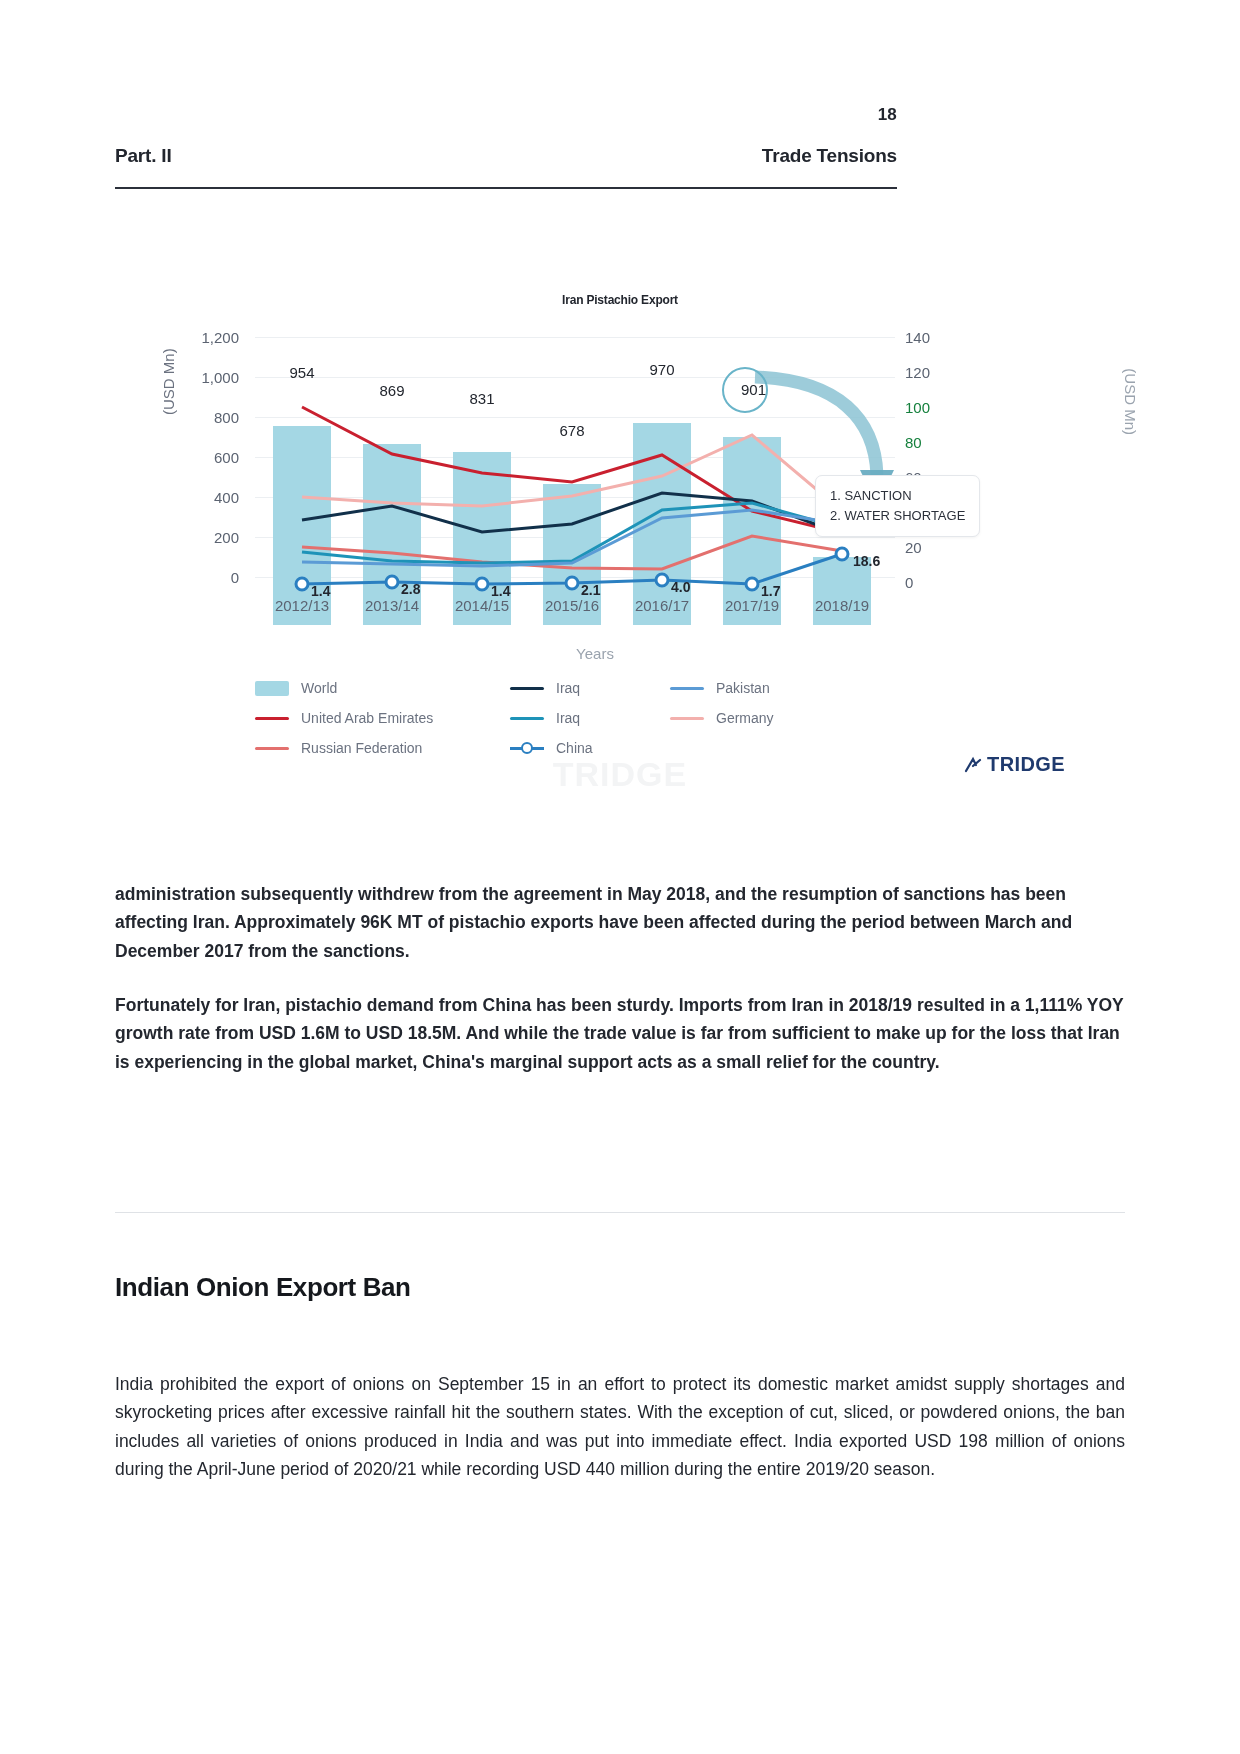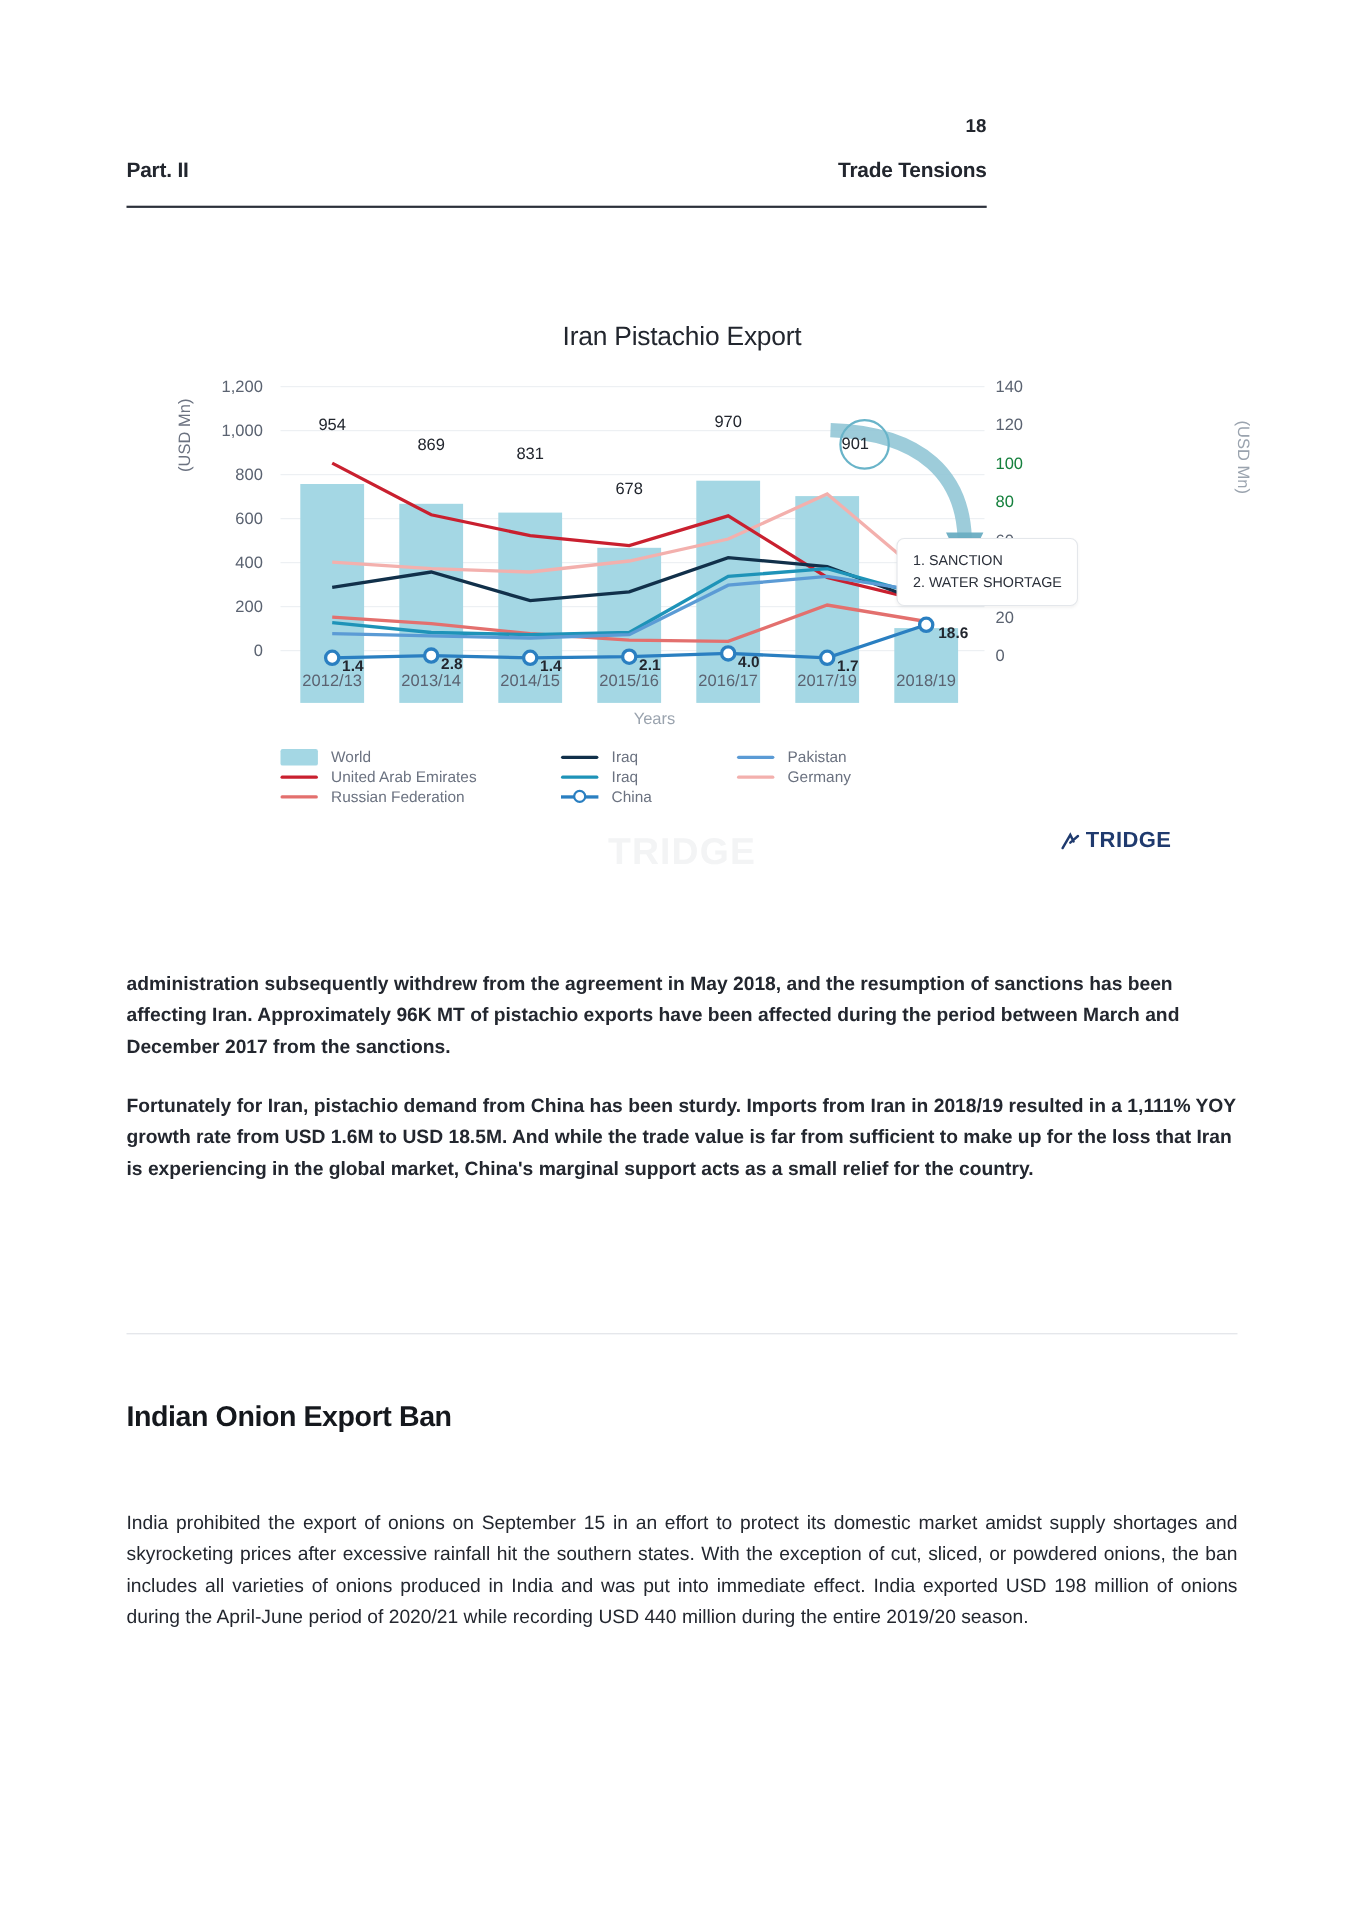--- a/index.html
+++ b/index.html
@@ -26,21 +26,21 @@
   .hdr-rule {
     position: absolute; top: 187px; left: 115px; right: 115px;
     height: 2px; background: #2b303a;
   }
 
   
   .chart-wrap {
     position: absolute; top: 255px; left: 115px; width: 1010px; height: 545px;
   }
   .chart-title {
-    text-align: center; font-size: 24px; font-weight: 400; color: #22262e;
+    text-align: center; font-size: 12px; font-weight: 700; color: #22262e;
     margin-top: 38px; letter-spacing: -.2px;
   }
   .plot-area {
     position: relative; margin-top: 18px; height: 300px;
   }
   .axis-left-title {
     position: absolute; left: 45px; top: 90px;
     transform: rotate(-90deg); transform-origin: left top;
     font-size: 15px; color: #6b7280; white-space: nowrap;
   }
@@ -83,21 +83,21 @@
   .annot-box {
     position: absolute; left: 700px; top: 150px;
     border: 1px solid #e4e7eb; border-radius: 7px; background: #fff;
     padding: 10px 14px; box-shadow: 0 1px 3px rgba(0,0,0,.05);
   }
   .annot-box div { font-size: 13px; font-weight: 400; color: #2b303a; line-height: 1.55; white-space: nowrap; }
 
   
   .legend {
     position: absolute; top: 425px; left: 140px; width: 700px;
-    display: grid; grid-template-columns: 255px 160px 200px; row-gap: 2px;
+    display: grid; grid-template-columns: 255px 160px 200px; row-gap: 14px;
   }
   .lg-item { display: flex; align-items: center; gap: 12px; }
   .lg-swatch-bar { width: 34px; height: 15px; border-radius: 2px; }
   .lg-swatch-line { width: 34px; height: 3px; border-radius: 2px; }
   .lg-swatch-marker { width: 34px; height: 12px; position: relative; }
   .lg-swatch-marker i { position: absolute; left: 0; top: 4.5px; width: 34px; height: 3px; display: block; }
   .lg-swatch-marker b {
     position: absolute; left: 11px; top: 0px; width: 12px; height: 12px;
     border-radius: 50%; background: #fff; border: 2.5px solid #2a7fc1;
   }
@@ -215,21 +215,21 @@
           <path d="M640,52 C725,55 760,95 762,150" fill="none" stroke="#8cc3d4" stroke-width="13" opacity="0.85"></path>
           <polygon points="745,145 779,145 762,180" fill="#6aadc2" opacity="0.95"></polygon>
         </g>
       </svg>
 
       <div class="bar-label" style="left:152px; top:39px;">954</div>
       <div class="bar-label" style="left:242px; top:57px;">869</div>
       <div class="bar-label" style="left:332px; top:65px;">831</div>
       <div class="bar-label" style="left:422px; top:97px;">678</div>
       <div class="bar-label" style="left:512px; top:36px;">970</div>
-      <div class="bar-label circled" style="left:648px; top:42px; text-align:left;">901</div>
+      <div class="bar-label circled" style="left:607px; top:42px; text-align:right;">901</div>
       <div class="bar-label circled" style="left:704px; top:161px; text-align:center;">326</div>
 
       <div class="pt-label" style="left:196px; top:258px;">1.4</div>
       <div class="pt-label" style="left:286px; top:256px;">2.8</div>
       <div class="pt-label" style="left:376px; top:258px;">1.4</div>
       <div class="pt-label" style="left:466px; top:257px;text-align:center;">2.1</div>
       <div class="pt-label" style="left:556px; top:254px;">4.0</div>
       <div class="pt-label" style="left:646px; top:258px;">1.7</div>
       <div class="pt-label" style="left:738px; top:228px;">18.6</div>
 

